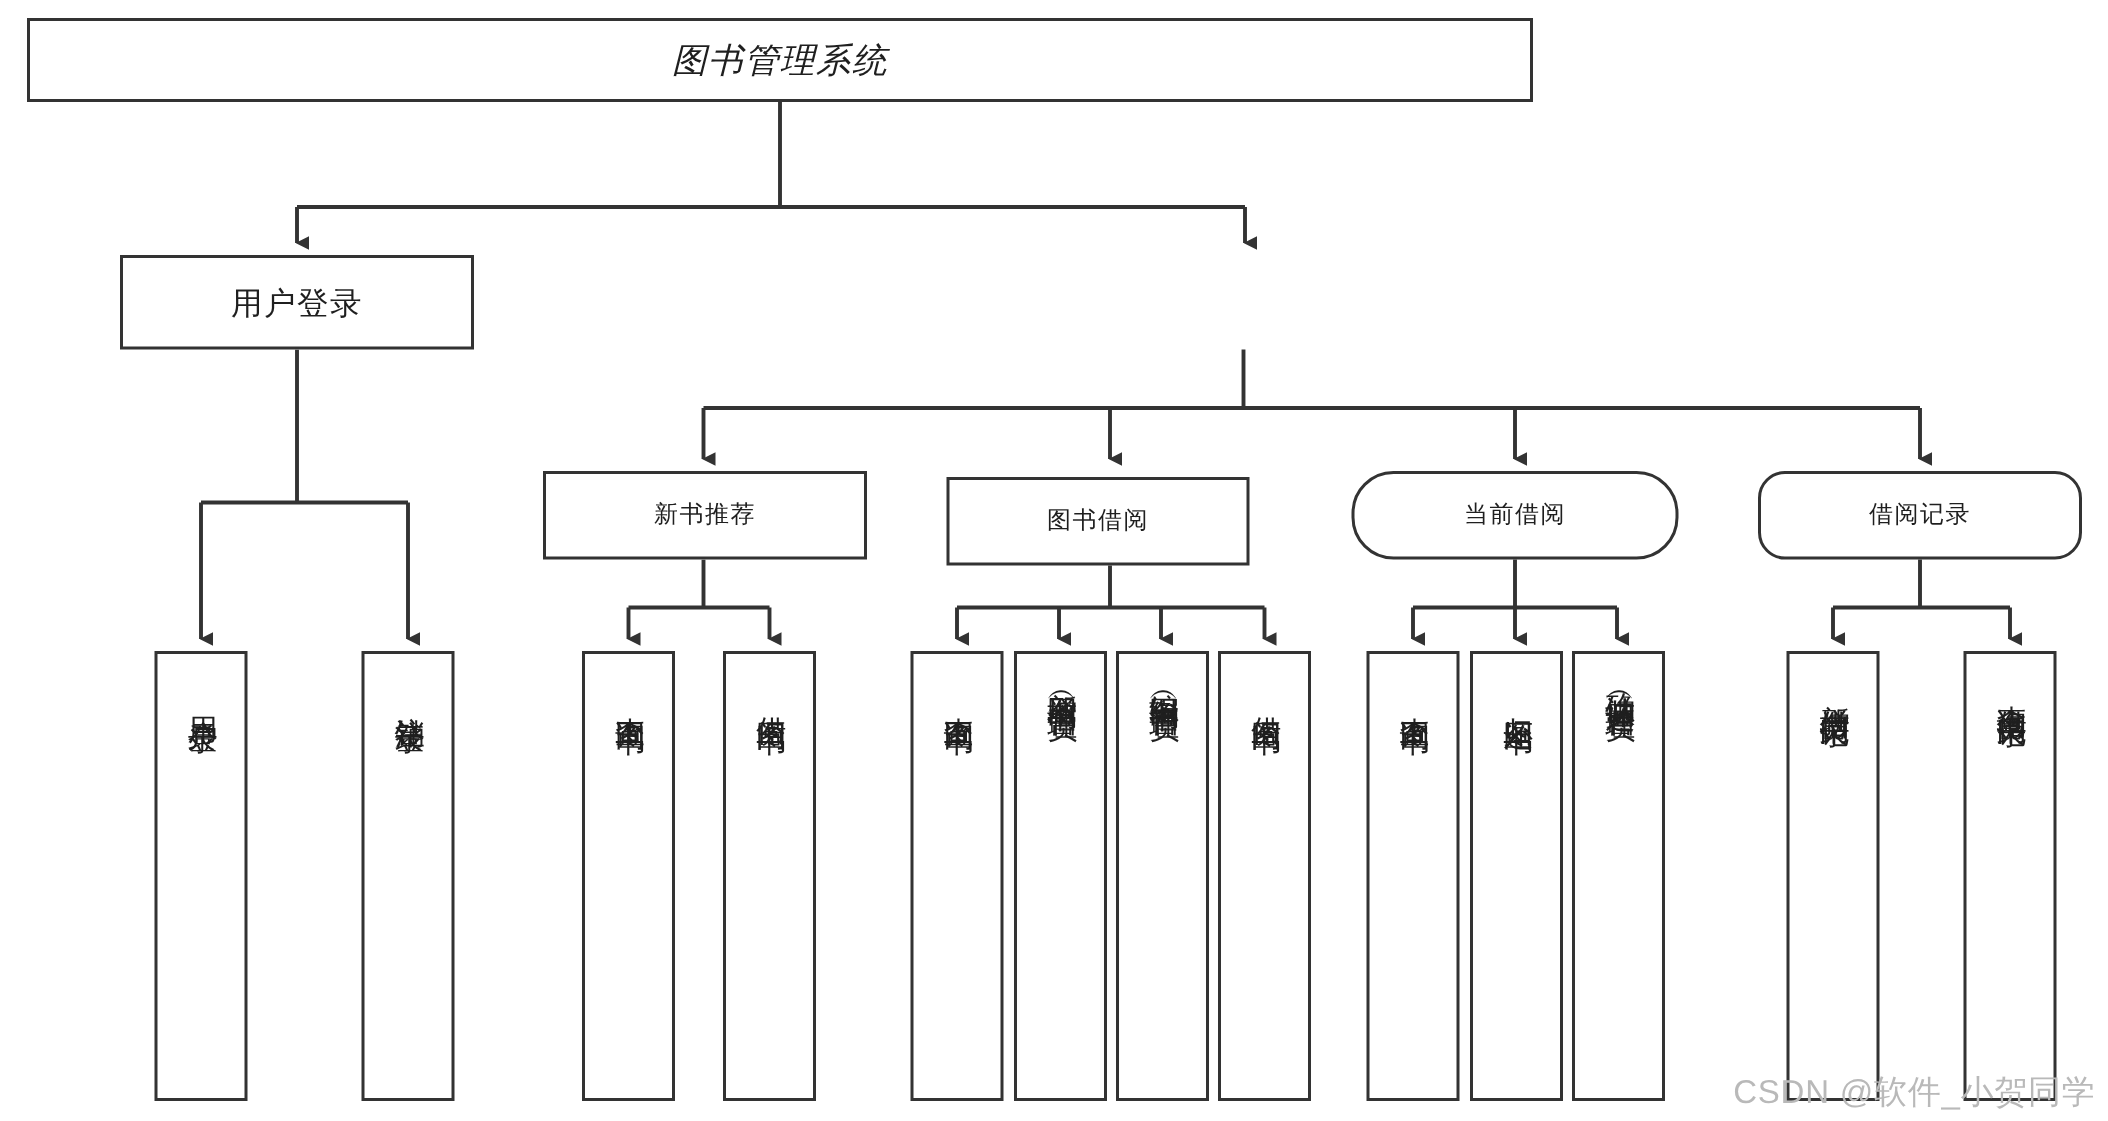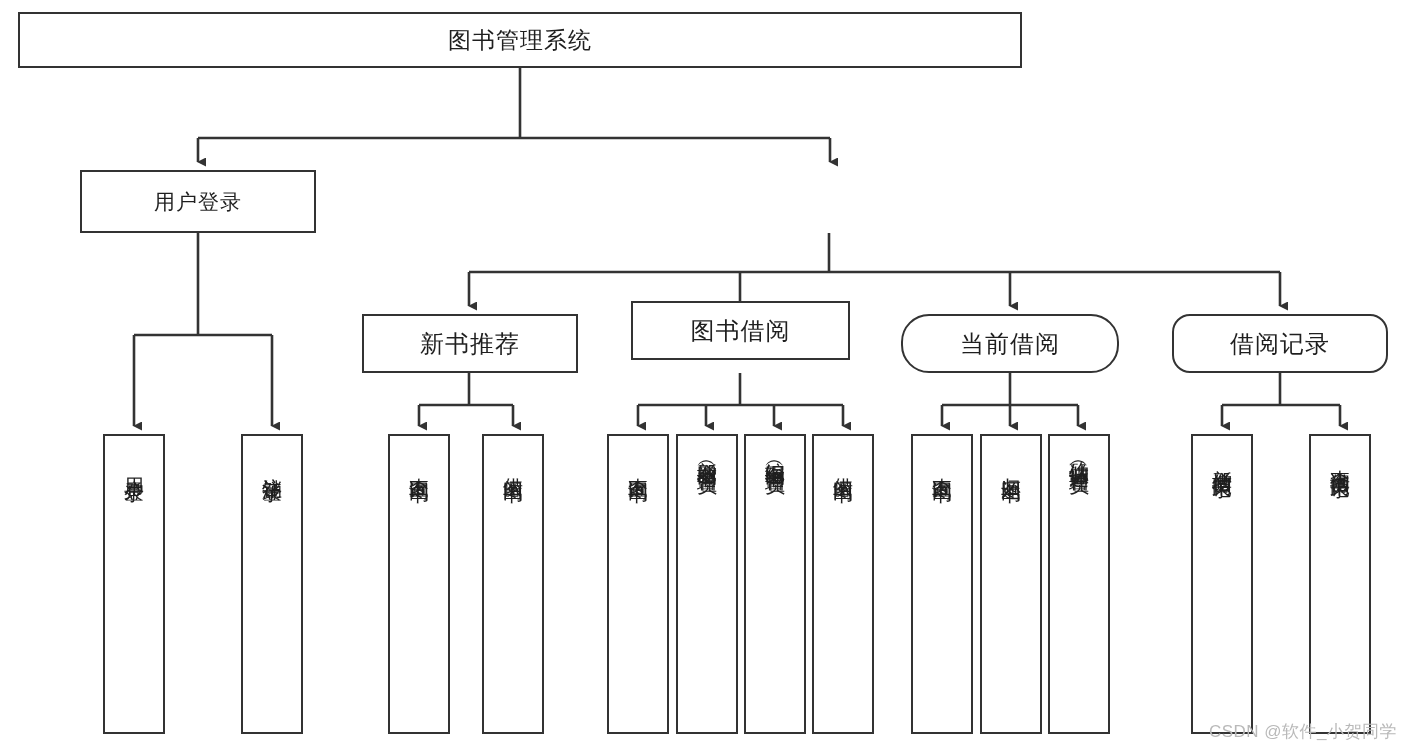--- a/index.html
+++ b/index.html
@@ -42,42 +42,42 @@
   }
   .node.level-0 {
     font-size: 23px;
     letter-spacing: 1px;
   }
   .node.level-1 {
     font-size: 21px;
     letter-spacing: 1px;
   }
   .node.level-2 {
-    font-size: 24px;
+    font-size: 16px;
     letter-spacing: 1px;
   }
   
   .node.leaf {
     font-size: 20px;
     align-items: flex-start;
     padding-top: 26px;
   }
   .node.leaf .vtext {
     writing-mode: vertical-rl;
     text-orientation: upright;
     line-height: 1.06;
     letter-spacing: 2px;
     white-space: nowrap;
   }
   
   #watermark {
     position: absolute;
     right: 8px;
     bottom: 4px;
-    font-size: 17px;
+    font-size: 22px;
     color: #b9b9b9;
     white-space: nowrap;
     letter-spacing: 0.5px;
   }
 </style>
 </head>
 <body>
 
 <div id="diagram">
 
@@ -126,28 +126,28 @@
       <path d="M1010,405 L1010,426" marker-end="url(#arrowhead)"></path>
       <path d="M1078,405 L1078,426" marker-end="url(#arrowhead)"></path>
 
       <path d="M1280,373 L1280,405"></path>
       <path d="M1222,405 L1340,405"></path>
       <path d="M1222,405 L1222,426" marker-end="url(#arrowhead)"></path>
       <path d="M1340,405 L1340,426" marker-end="url(#arrowhead)"></path>
     </g>
   </svg>
 
-  <div class="node level-0" style="left:18px; top:12px; width:1004px; height:56px;">图书管理系统</div>
+  <div class="node level-0" style="left:18px; top:12px; width:1004px; height:56px;font-style:italic;">图书管理系统</div>
 
   <div class="node level-1" style="left:80px; top:170px; width:236px; height:63px;">用户登录</div>
 
 
   <div class="node level-2" style="left:362px; top:314px; width:216px; height:59px;">新书推荐</div>
 
-  <div class="node level-2" style="left:631px; top:301px; width:219px; height:59px;">图书借阅</div>
+  <div class="node level-2" style="left:631px; top:318px; width:202px; height:59px;">图书借阅</div>
 
   <div class="node level-2" style="left:901px; top:314px; width:218px; height:59px;border-radius:28px;">当前借阅</div>
 
   <div class="node level-2" style="left:1172px; top:314px; width:216px; height:59px;border-radius:18px;">借阅记录</div>
 
   <div class="node leaf" style="left:103px; top:434px; width:62px; height:300px;">
     <span class="vtext">用户登录</span>
   </div>
   <div class="node leaf" style="left:241px; top:434px; width:62px; height:300px;">
     <span class="vtext">注销登录</span>

